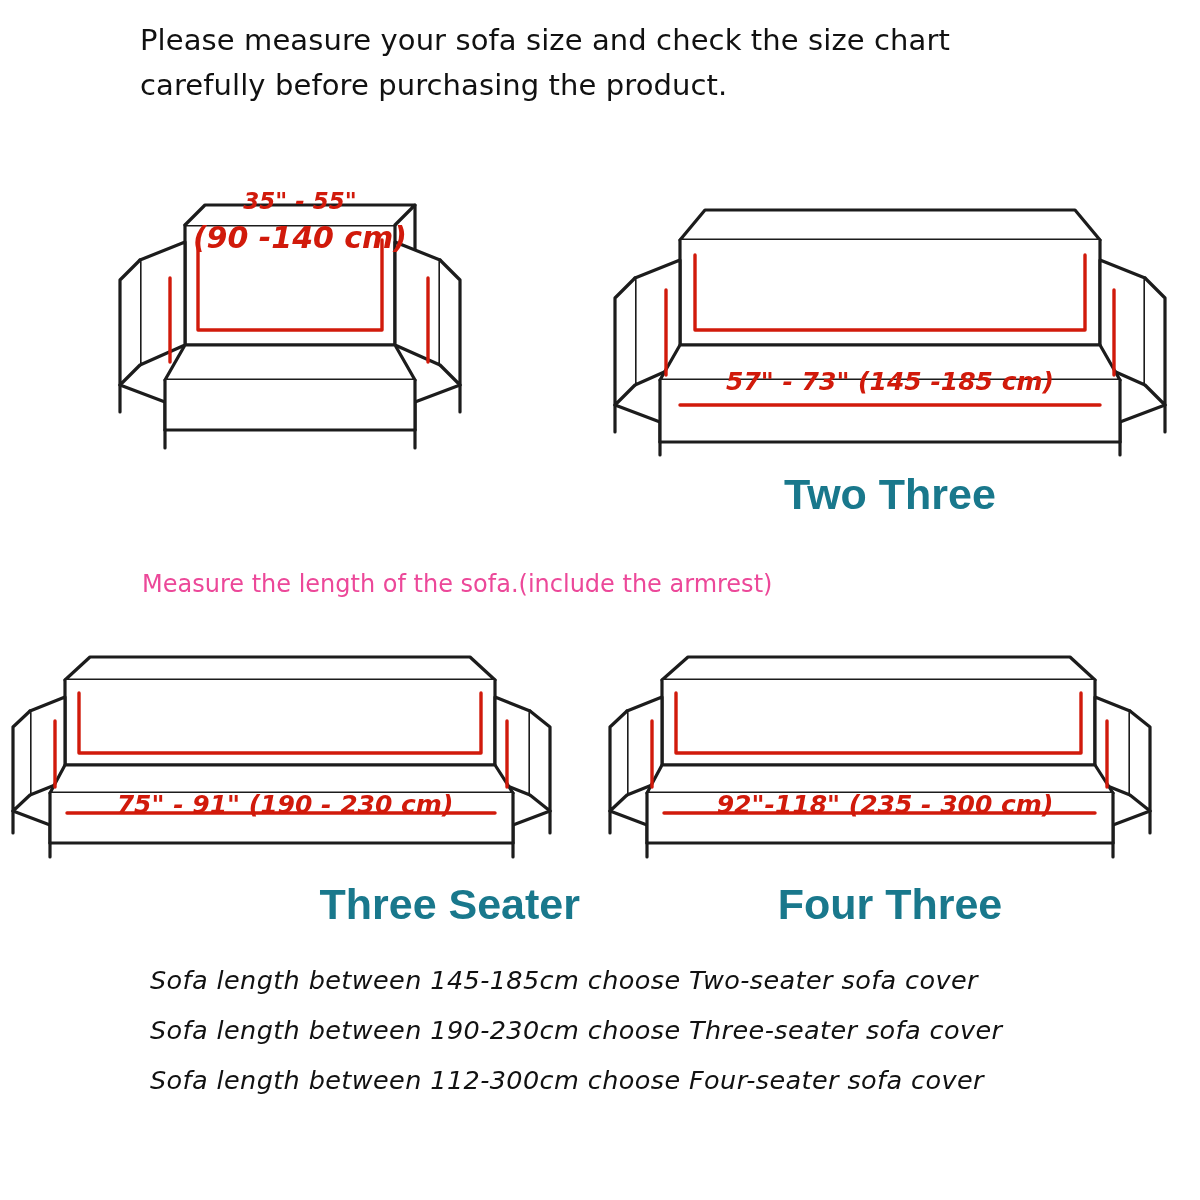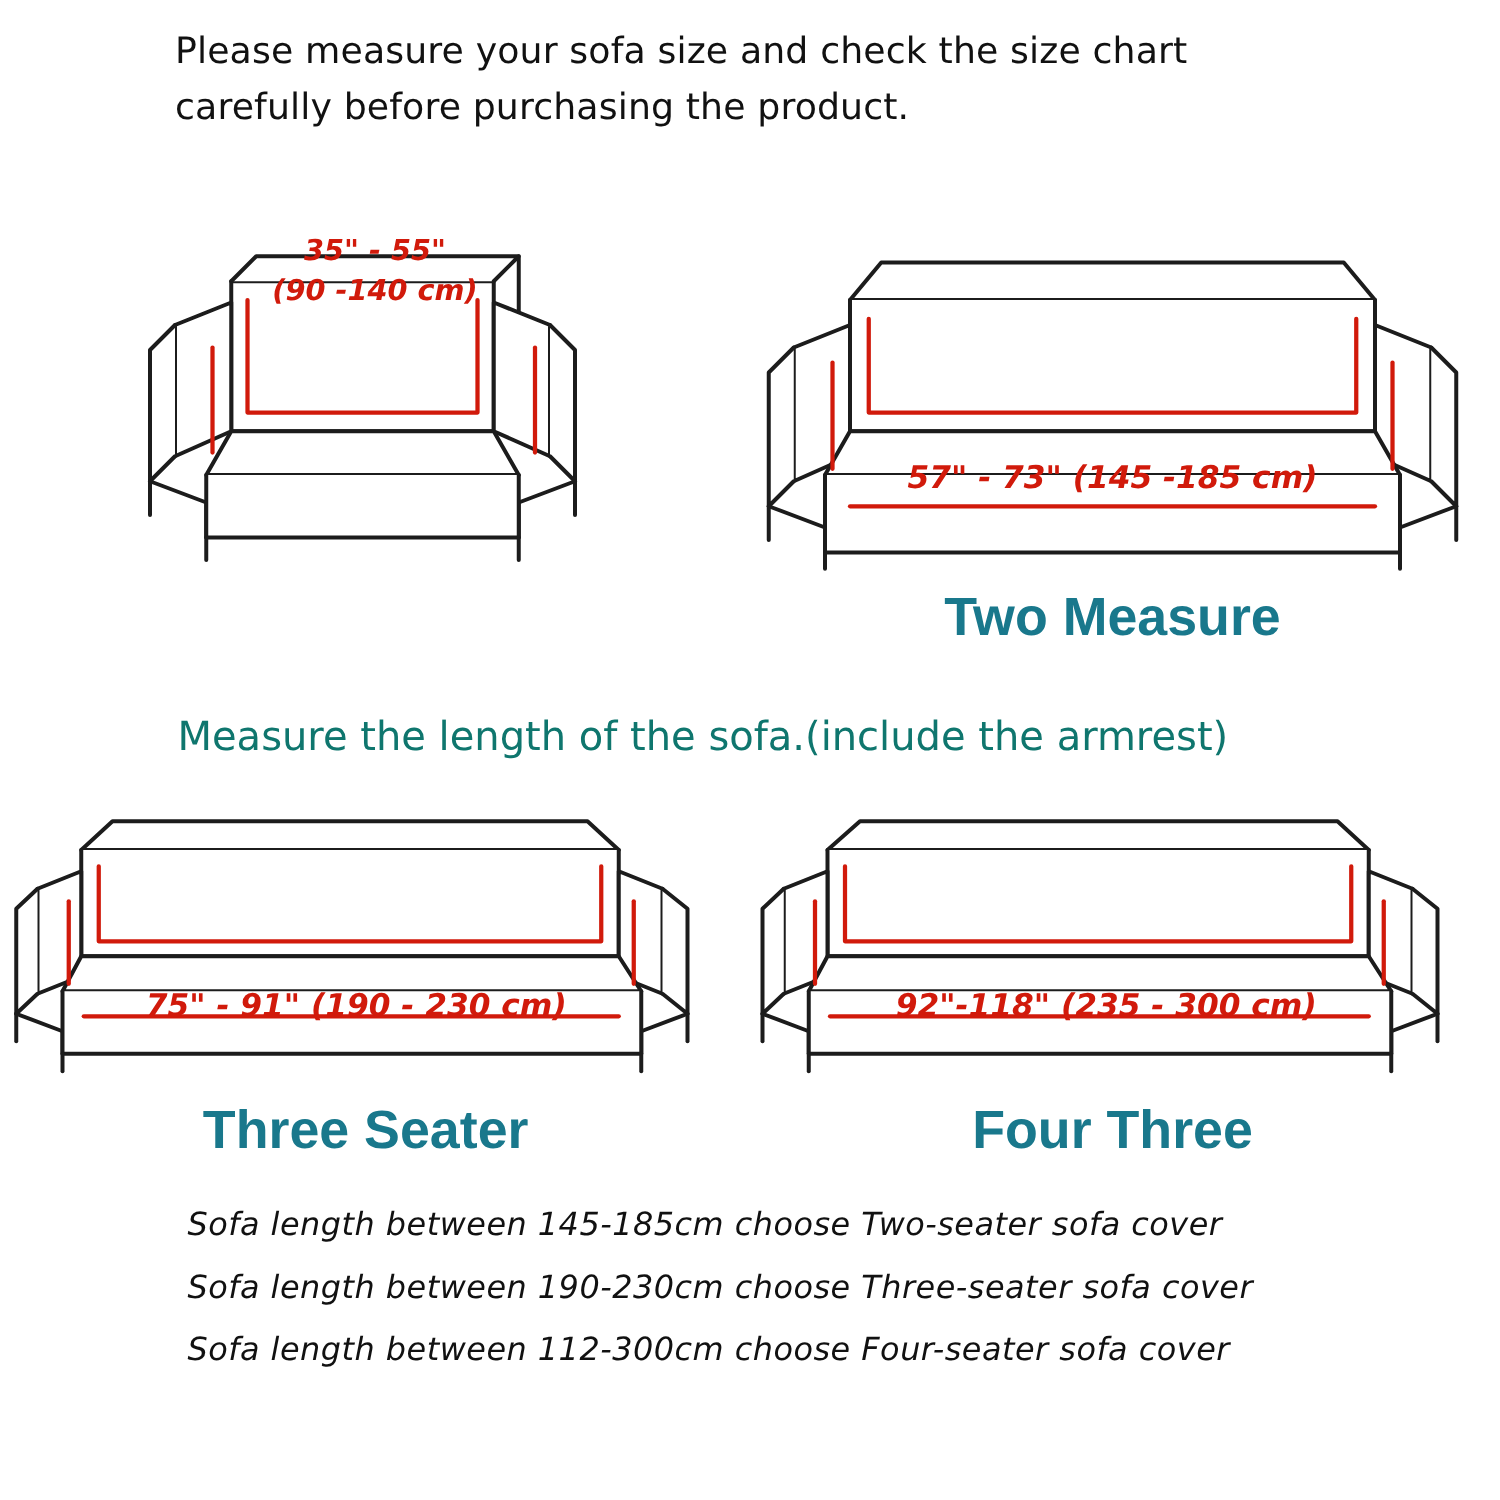--- a/index.html
+++ b/index.html
@@ -28,22 +28,22 @@
     font-size: 29px;
     line-height: 1.55;
     color: #111111;
     font-family: "DejaVu Sans", sans-serif;
     letter-spacing: 0.1px;
   }
   .measure-note {
     position: absolute;
     left: 142px;
     top: 570px;
-    font-size: 32px;
-    color: #0f766e;
+    font-size: 24px;
+    color: #ec4899;
     font-family: "DejaVu Sans", sans-serif;
     text-align: right;
   }
   .sofa-cell {
     position: absolute;
   }
   .cell-title {
     position: absolute;
     width: 100%;
     text-align: center;
@@ -122,21 +122,21 @@
       <path class="outline" d="M75 215 L285 215 L305 250 L55 250 Z"></path>
       <path class="outline" d="M55 250 L55 300 L305 300 L305 250"></path>
       <path class="outline" d="M55 300 L55 318"></path>
       <path class="outline" d="M305 300 L305 318"></path>
 
       <path class="redline" d="M88 110 L88 200 L272 200 L272 110"></path>
       <path class="redline" d="M60 148 L60 232"></path>
       <path class="redline" d="M318 148 L318 232"></path>
     </svg>
     <div class="dim-label" style="left:60px; top:58px; width:260px; font-size:23px;">35" - 55"</div>
-    <div class="dim-label" style="left:60px; top:90px; width:260px; font-size:23px;">(90 -140 cm)</div>
+    <div class="dim-label" style="left:60px; top:90px; width:260px; font-size:30px;">(90 -140 cm)</div>
   </div>
 
   <div class="sofa-cell" style="left:600px; top:170px; width:580px; height:290px;">
     <svg width="580" height="290" viewBox="0 0 580 290">
 
       <path class="outline" d="M80 70 L105 40 L475 40 L500 70 Z"></path>
       <path class="outline" d="M80 70 L80 175 L500 175 L500 70"></path>
 
       <path class="outline" d="M80 90 L35 108 L35 215 L80 195 Z"></path>
       <path class="outline" d="M35 108 L15 128 L15 235 L35 215"></path>
@@ -155,21 +155,21 @@
       <path class="outline" d="M60 272 L60 285"></path>
       <path class="outline" d="M520 272 L520 285"></path>
 
       <path class="redline" d="M95 85 L95 160 L485 160 L485 85"></path>
       <path class="redline" d="M66 120 L66 205"></path>
       <path class="redline" d="M514 120 L514 205"></path>
       <path class="redline" d="M80 235 L500 235"></path>
     </svg>
     <div class="dim-label" style="left:40px; top:197px; width:500px; font-size:25px;">57" - 73" (145 -185 cm)</div>
   </div>
-  <div class="cell-title" style="left:600px; top:470px; width:580px;">Two Measure</div>
+  <div class="cell-title" style="left:600px; top:470px; width:580px;">Two Three</div>
 
   <div class="measure-note">Measure the length of the sofa.(include the armrest)</div>
 
   <div class="sofa-cell" style="left:5px; top:635px; width:575px; height:240px;">
     <svg width="575" height="240" viewBox="0 0 575 240">
       <path class="outline" d="M60 45 L85 22 L465 22 L490 45 Z"></path>
       <path class="outline" d="M60 45 L60 130 L490 130 L490 45"></path>
 
       <path class="outline" d="M60 62 L25 76 L25 160 L60 146 Z"></path>
       <path class="outline" d="M25 76 L8 92 L8 176 L25 160"></path>
@@ -188,21 +188,21 @@
       <path class="outline" d="M45 208 L45 222"></path>
       <path class="outline" d="M508 208 L508 222"></path>
 
       <path class="redline" d="M74 58 L74 118 L476 118 L476 58"></path>
       <path class="redline" d="M50 86 L50 152"></path>
       <path class="redline" d="M502 86 L502 152"></path>
       <path class="redline" d="M62 178 L490 178"></path>
     </svg>
     <div class="dim-label" style="left:40px; top:155px; width:480px; font-size:25px;">75" - 91" (190 - 230 cm)</div>
   </div>
-  <div class="cell-title" style="left:5px; top:880px; width:575px;">Three Seater</div>
+  <div class="cell-title" style="left:5px; top:880px; width:575px;text-align:right;">Three Seater</div>
 
   <div class="sofa-cell" style="left:600px; top:635px; width:580px; height:240px;">
     <svg width="580" height="240" viewBox="0 0 580 240">
       <path class="outline" d="M62 45 L88 22 L470 22 L495 45 Z"></path>
       <path class="outline" d="M62 45 L62 130 L495 130 L495 45"></path>
 
       <path class="outline" d="M62 62 L27 76 L27 160 L62 146 Z"></path>
       <path class="outline" d="M27 76 L10 92 L10 176 L27 160"></path>
       <path class="outline" d="M10 176 L47 190 L62 174"></path>
       <path class="outline" d="M47 190 L47 208"></path>

